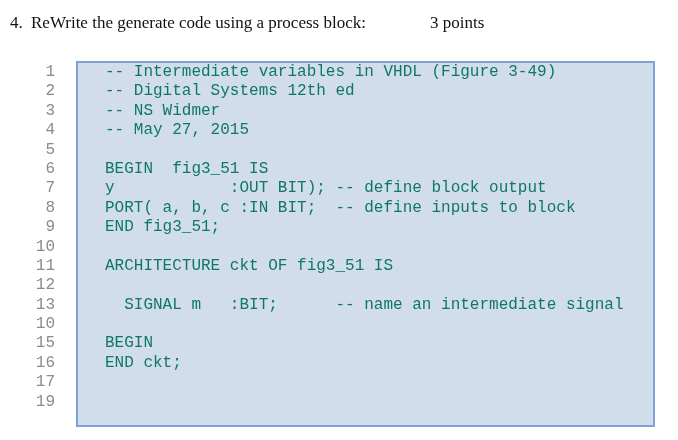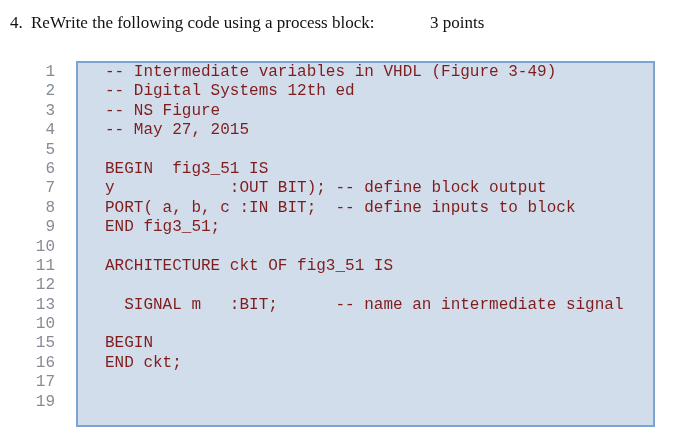--- a/index.html
+++ b/index.html
@@ -25,32 +25,32 @@
   }
   .gutter{
     position:absolute;left:0;top:63px;width:55px;
     text-align:right;
     font-family:"Liberation Mono","DejaVu Sans Mono",monospace;
     font-size:16px;color:#868c95;
   }
   .code-lines{
     position:absolute;left:105px;top:63px;width:560px;
     font-family:"Liberation Mono","DejaVu Sans Mono",monospace;
-    font-size:16px;color:#7f1d1d;
+    font-size:16px;color:#0f766e;
   }
   .crow{height:19.4px;line-height:19.4px;white-space:pre;overflow:visible;}
 </style>
 </head>
 <body>
 
 <div class="page">
 
   <div class="question-row">
     <span class="q-num">4.</span>
-    <span class="q-text">ReWrite the following code using a process block:</span>
+    <span class="q-text">ReWrite the generate code using a process block:</span>
     <span class="q-points">3 points</span>
   </div>
 
   <div class="code-box"></div>
 
   <div class="gutter">
     <div class="crow">1</div>
     <div class="crow">2</div>
     <div class="crow">3</div>
     <div class="crow">4</div>
@@ -66,21 +66,21 @@
     <div class="crow">10</div>
     <div class="crow">15</div>
     <div class="crow">16</div>
     <div class="crow">17</div>
     <div class="crow">19</div>
   </div>
 
   <div class="code-lines">
     <div class="crow">-- Intermediate variables in VHDL (Figure 3-49)</div>
     <div class="crow">-- Digital Systems 12th ed</div>
-    <div class="crow">-- NS Figure</div>
+    <div class="crow">-- NS Widmer</div>
     <div class="crow">-- May 27, 2015</div>
     <div class="crow"></div>
     <div class="crow">BEGIN  fig3_51 IS</div>
     <div class="crow">y            :OUT BIT); -- define block output</div>
     <div class="crow">PORT( a, b, c :IN BIT;  -- define inputs to block</div>
     <div class="crow">END fig3_51;</div>
     <div class="crow"></div>
     <div class="crow">ARCHITECTURE ckt OF fig3_51 IS</div>
     <div class="crow"></div>
     <div class="crow">  SIGNAL m   :BIT;      -- name an intermediate signal</div>

